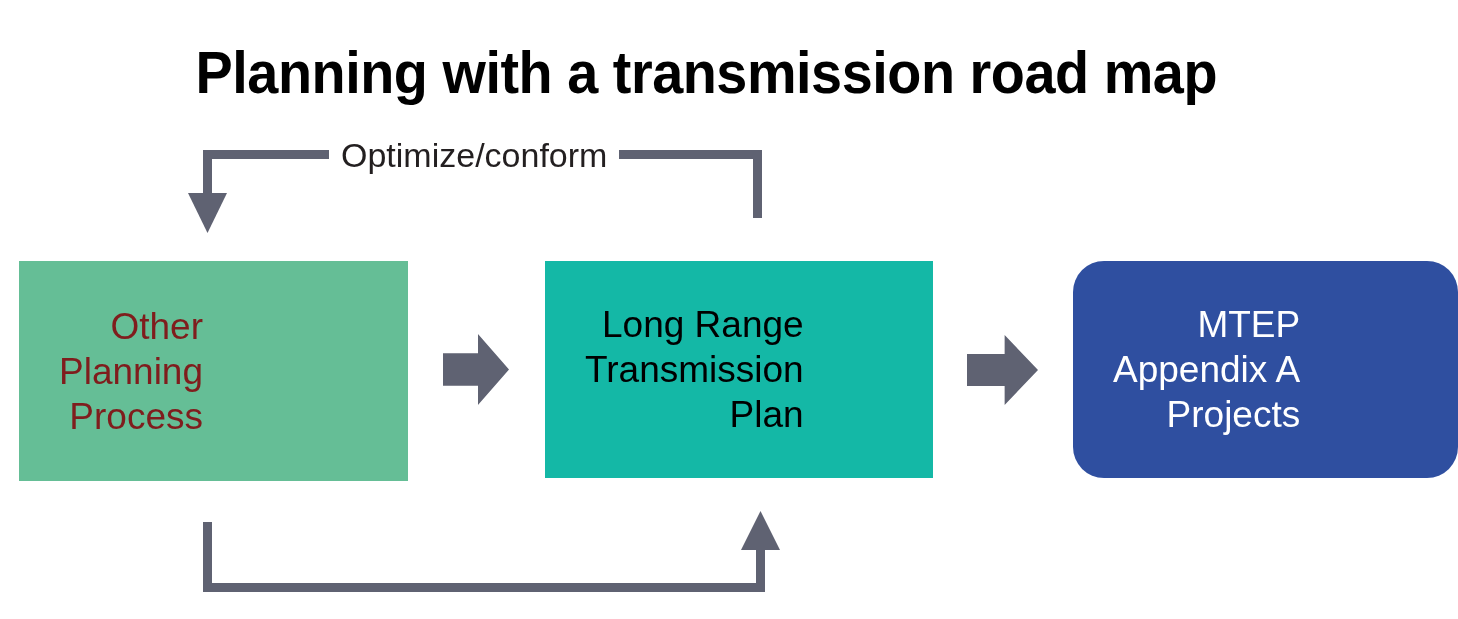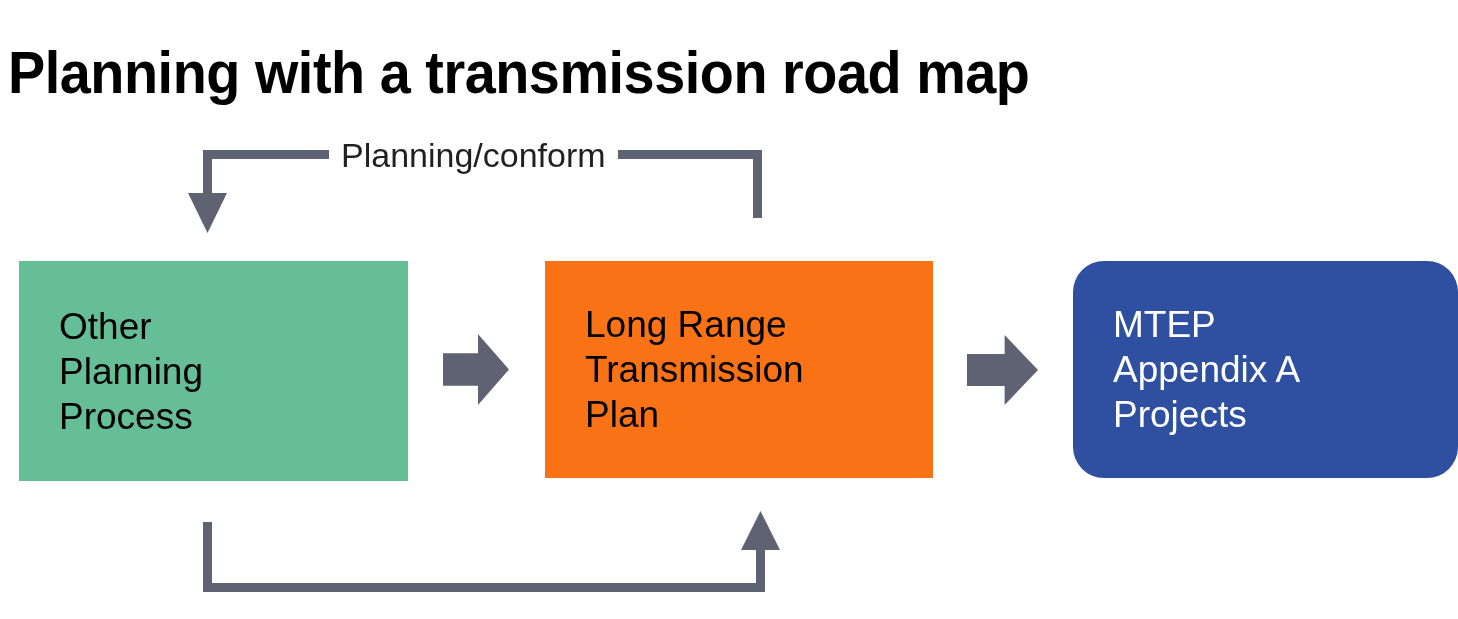--- a/index.html
+++ b/index.html
@@ -11,20 +11,21 @@
   body {
     font-family: "Liberation Sans", sans-serif;
     -webkit-font-smoothing: antialiased;
   }
   #slide {
     position: relative;
     width: 1458px;
     height: 619px;
     background: #ffffff;
     overflow: hidden;
+    text-align: right;
   }
 
   
   #slide-title {
     position: absolute;
     left: 8px;
     top: -2px;
     width: 1300px;
     height: 70px;
     font-family: "Liberation Sans Narrow", "Liberation Sans", sans-serif;
@@ -49,28 +50,28 @@
     line-height: 45px;
     font-weight: normal;
     white-space: pre-line;
   }
   #box-other-planning {
     left: 19px;
     top: 261px;
     width: 389px;
     height: 220px;
     background: #65be96;
-    color: #000000;
+    color: #7f1d1d;
   }
   #box-lrtp {
     left: 545px;
     top: 261px;
     width: 388px;
     height: 217px;
-    background: #f97316;
+    background: #14b8a6;
     color: #000000;
   }
   #box-mtep {
     left: 1073px;
     top: 261px;
     width: 385px;
     height: 217px;
     background: #2f4fa0;
     color: #ffffff;
     border-radius: 31px;
@@ -138,21 +139,21 @@
       <path d="M 757.5 218 L 757.5 154.5 L 207.5 154.5 L 207.5 200" fill="none" stroke="#5f6272" stroke-width="9"></path>
       <polygon points="188,193 227,193 207.5,233" fill="#5f6272"></polygon>
     </g>
 
     <g>
       <path d="M 207.5 522 L 207.5 587.5 L 760.5 587.5 L 760.5 545" fill="none" stroke="#5f6272" stroke-width="9"></path>
       <polygon points="741,550 780,550 760.5,511" fill="#5f6272"></polygon>
     </g>
   </svg>
 
-  <div class="conn-label" id="label-optimize">Planning/conform</div>
+  <div class="conn-label" id="label-optimize">Optimize/conform</div>
 
 
   <div class="proc-box" id="box-other-planning">Other
 Planning
 Process</div>
 
   <div class="proc-box" id="box-lrtp">Long Range
 Transmission
 Plan</div>
 

